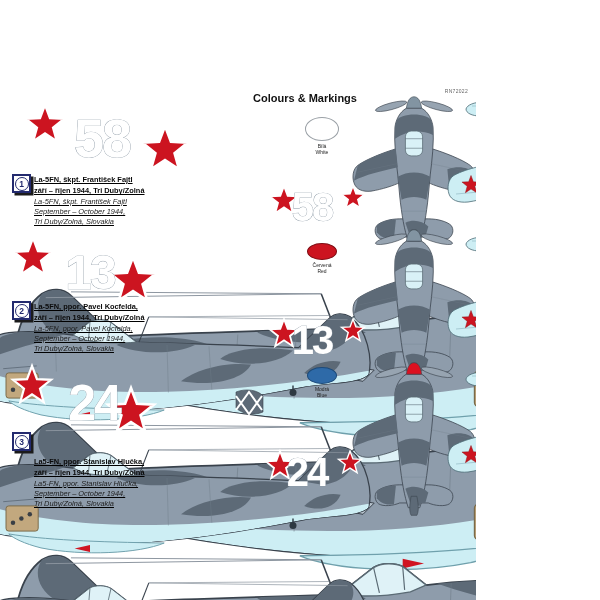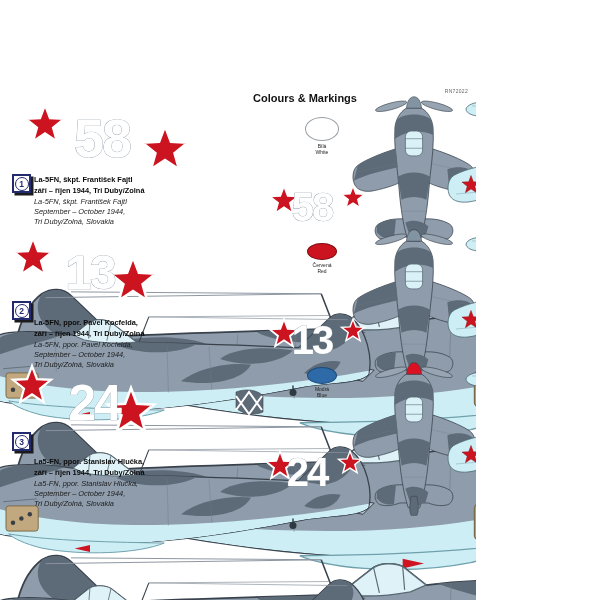--- a/index.html
+++ b/index.html
@@ -2,21 +2,21 @@
 <html><head>
 <meta charset="utf-8">
 <style>
   html,body{margin:0;padding:0;background:#fff;}
   #sheet{position:relative;width:476px;height:600px;background:#ffffff;overflow:hidden;
          font-family:"Liberation Sans", sans-serif;}
   #art{position:absolute;left:0;top:0;}
   .code{position:absolute;right:8px;top:88px;font-size:5px;color:#666;letter-spacing:.3px;}
   .title{position:absolute;left:240px;top:92px;width:130px;text-align:center;
          font-size:11px;font-weight:600;color:#111;}
-  .section{position:absolute;left:34px;width:145px;}
+  .section{position:absolute;left:34px;width:145px;text-decoration:underline;}
   .badge{position:absolute;left:12px;width:15px;height:15px;border:2px solid #232a6e;background:#fff;
          box-shadow:2.5px 2.5px 0 #1b1b1b;display:flex;align-items:center;justify-content:center;}
   .badge span{width:12px;height:12px;border:1.2px solid #232a6e;border-radius:50%;
          font-weight:bold;font-size:8.5px;color:#232a6e;display:flex;align-items:center;justify-content:center;}
   .cz{font-size:7.4px;line-height:11.4px;font-weight:bold;color:#0a0a0a;white-space:nowrap;}
   .en{font-size:7.4px;line-height:10.2px;font-style:italic;color:#1c1c1c;white-space:nowrap;}
   .en:first-of-type{margin-top:1px;}
   .swatch{position:absolute;width:64px;display:flex;flex-direction:column;align-items:center;gap:2px;}
   .ellipse{border-radius:50%;border:0.8px solid #8b9299;}
   .swlabel{font-size:5px;line-height:6px;text-align:center;color:#222;}
@@ -189,21 +189,21 @@
     <div class="cz">La-5FN, škpt. František Fajtl</div>
     <div class="cz">září – říjen 1944, Tri Duby/Zolná</div>
     <div class="en">La-5FN, škpt. František Fajtl</div>
     <div class="en">September – October 1944,</div>
     <div class="en">Tri Duby/Zolná, Slovakia</div>
   </div>
 
   <div class="badge" style="top:301px">
       <span>2</span>
     </div>
-  <div class="section" style="top:317px">
+  <div class="section" style="top:301px">
     <div class="cz">La-5FN, ppor. Pavel Kocfelda,</div>
     <div class="cz">září – říjen 1944, Tri Duby/Zolná</div>
     <div class="en">La-5FN, ppor. Pavel Kocfelda,</div>
     <div class="en">September – October 1944,</div>
     <div class="en">Tri Duby/Zolná, Slovakia</div>
   </div>
 
   <div class="badge" style="top:432px">
       <span>3</span>
     </div>

